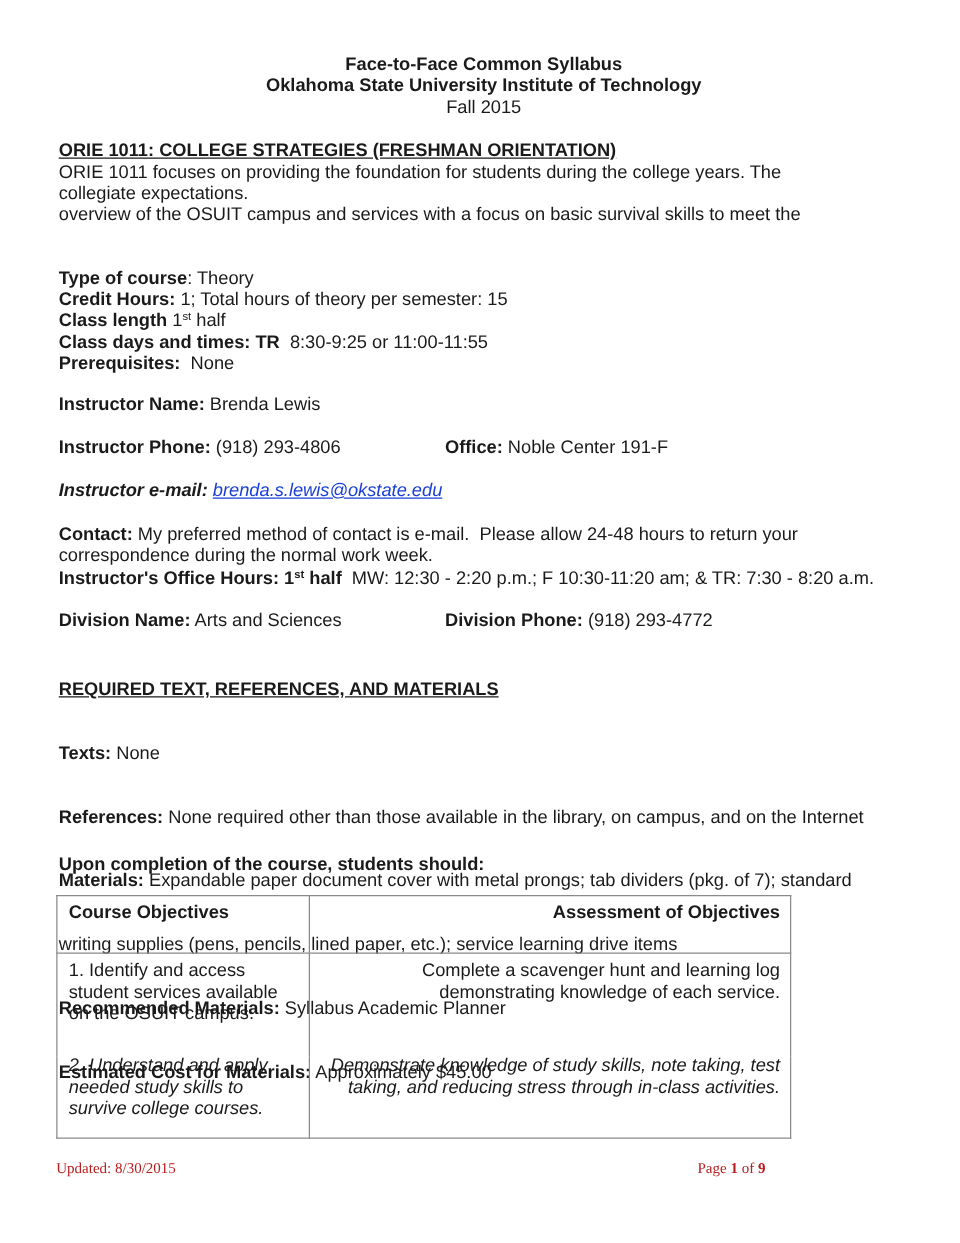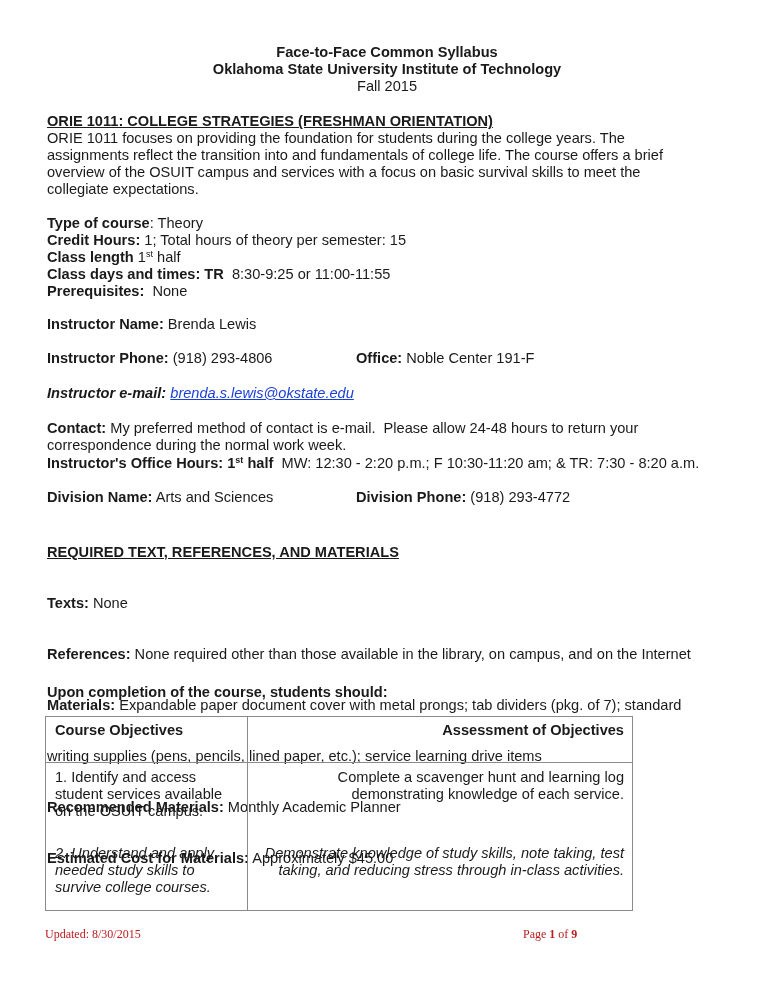--- a/index.html
+++ b/index.html
@@ -40,23 +40,22 @@
 
   <div class="header">
     <div class="b">Face-to-Face Common Syllabus</div>
     <div class="b">Oklahoma State University Institute of Technology</div>
     <div>Fall 2015</div>
   </div>
 
   <div class="abs b u line" style="top:113px;">ORIE 1011: COLLEGE STRATEGIES (FRESHMAN ORIENTATION)</div>
   <div class="abs" style="top:130px;">
     <div class="line">ORIE 1011 focuses on providing the foundation for students during the college years.  The</div>
-    <div class="line">assignments reflect the transition into and fundamentals of college life.  The course offers a brief</div>
+    <div class="line">collegiate expectations.</div>
     <div class="line">overview of the OSUIT campus and services with a focus on basic survival skills to meet the</div>
-    <div class="line">collegiate expectations.</div>
   </div>
 
   <div class="abs" style="top:215px;">
     <div class="line"><span class="b">Type of course</span><span>: Theory</span></div>
     <div class="line"><span class="b">Credit Hours:</span><span> 1; Total hours of theory per semester: 15</span></div>
     <div class="line"><span class="b">Class length</span><span> 1</span><sup>st</sup><span> half</span></div>
     <div class="line"><span class="b">Class days and times: TR</span><span style="white-space:pre">  8:30-9:25 or 11:00-11:55</span></div>
     <div class="line"><span class="b">Prerequisites:</span><span style="white-space:pre">  None</span></div>
   </div>
 
@@ -76,21 +75,21 @@
 
   <div class="abs line" style="top:489px;"><span class="b">Division Name:</span><span> Arts and Sciences</span></div>
   <div class="abs line" style="top:489px; left:309px;"><span class="b">Division Phone:</span><span> (918) 293-4772</span></div>
 
   <div class="abs b u line" style="top:544px;">REQUIRED TEXT, REFERENCES, AND MATERIALS</div>
   <div class="abs" style="top:561px; white-space:pre;">
     <div class="line"><span class="b">Texts:</span><span>  None</span></div>
     <div class="line"><span class="b">References:</span><span>  None required other than those available in the library, on campus, and on the Internet</span></div>
     <div class="line"><span class="b">Materials:</span><span>  Expandable paper document cover with metal prongs; tab dividers (pkg. of 7); standard</span></div>
     <div class="line indent">writing supplies (pens, pencils, lined paper, etc.); service learning drive items</div>
-    <div class="line"><span class="b">Recommended Materials:</span><span>  Monthly Academic Planner</span></div>
+    <div class="line"><span class="b">Recommended Materials:</span><span>  Syllabus Academic Planner</span></div>
     <div class="line"><span class="b">Estimated Cost for Materials:</span><span> Approximately $45.00</span></div>
   </div>
 
   <div class="abs b line" style="top:684px;">Upon completion of the course, students should:</div>
 
   <table class="obj">
     <tbody>
         <tr class="head">
       <td class="c1 b">Course Objectives</td>
       <td class="c2 b" style="padding-left:9px;">Assessment of Objectives</td>
@@ -100,15 +99,15 @@
       <td class="c2">Complete a scavenger hunt and learning log demonstrating knowledge of each service.</td>
     </tr>
     <tr class="r2">
       <td class="c1">2. Understand and apply needed study skills to survive college courses.</td>
       <td class="c2">Demonstrate knowledge of study skills, note taking, test taking, and reducing stress through in-class activities.</td>
     </tr>
   </tbody>
     </table>
 
   <div class="footer" style="left:-2px;">Updated: 8/30/2015</div>
-  <div class="footer" style="left:476px;"><span>Page </span><span class="b">1</span><span> of </span><span class="b">9</span></div>
+  <div class="footer" style="left:511px;"><span>Page </span><span class="b">1</span><span> of </span><span class="b">9</span></div>
 
 </div>
 
 </body></html>

